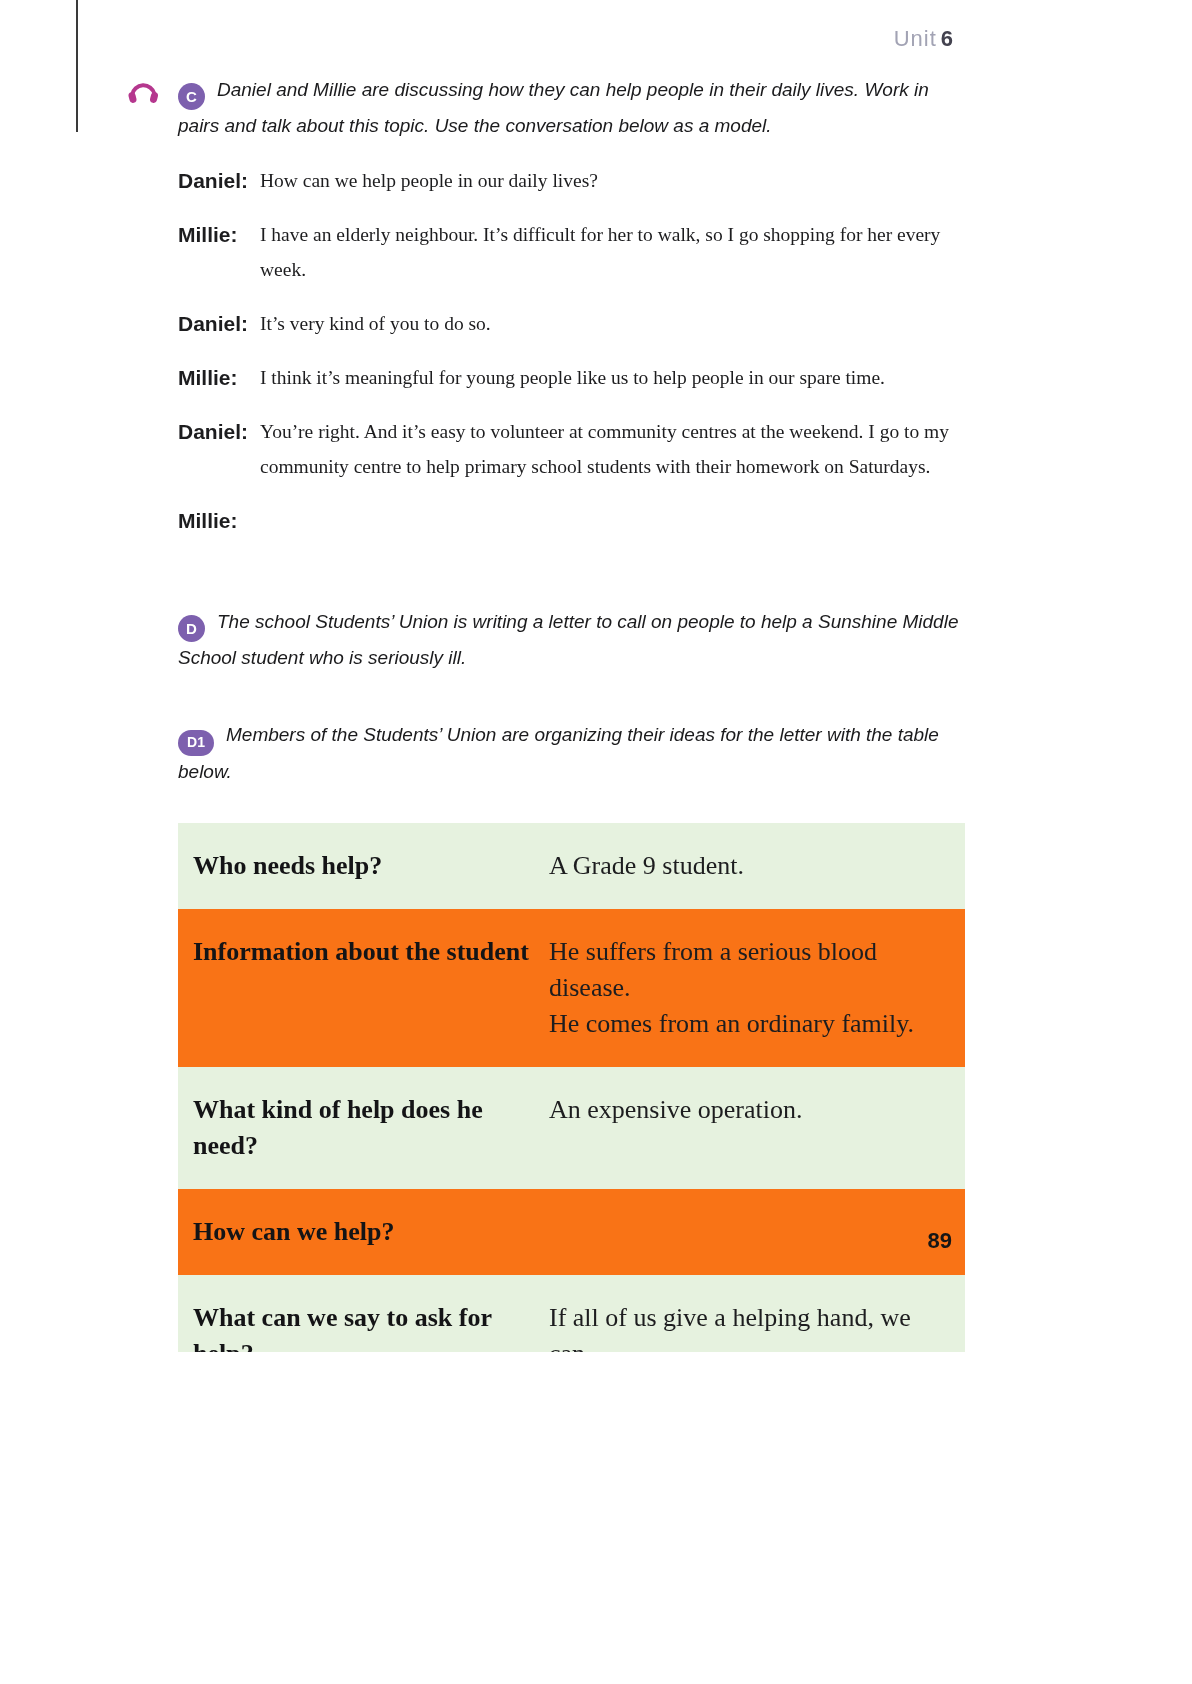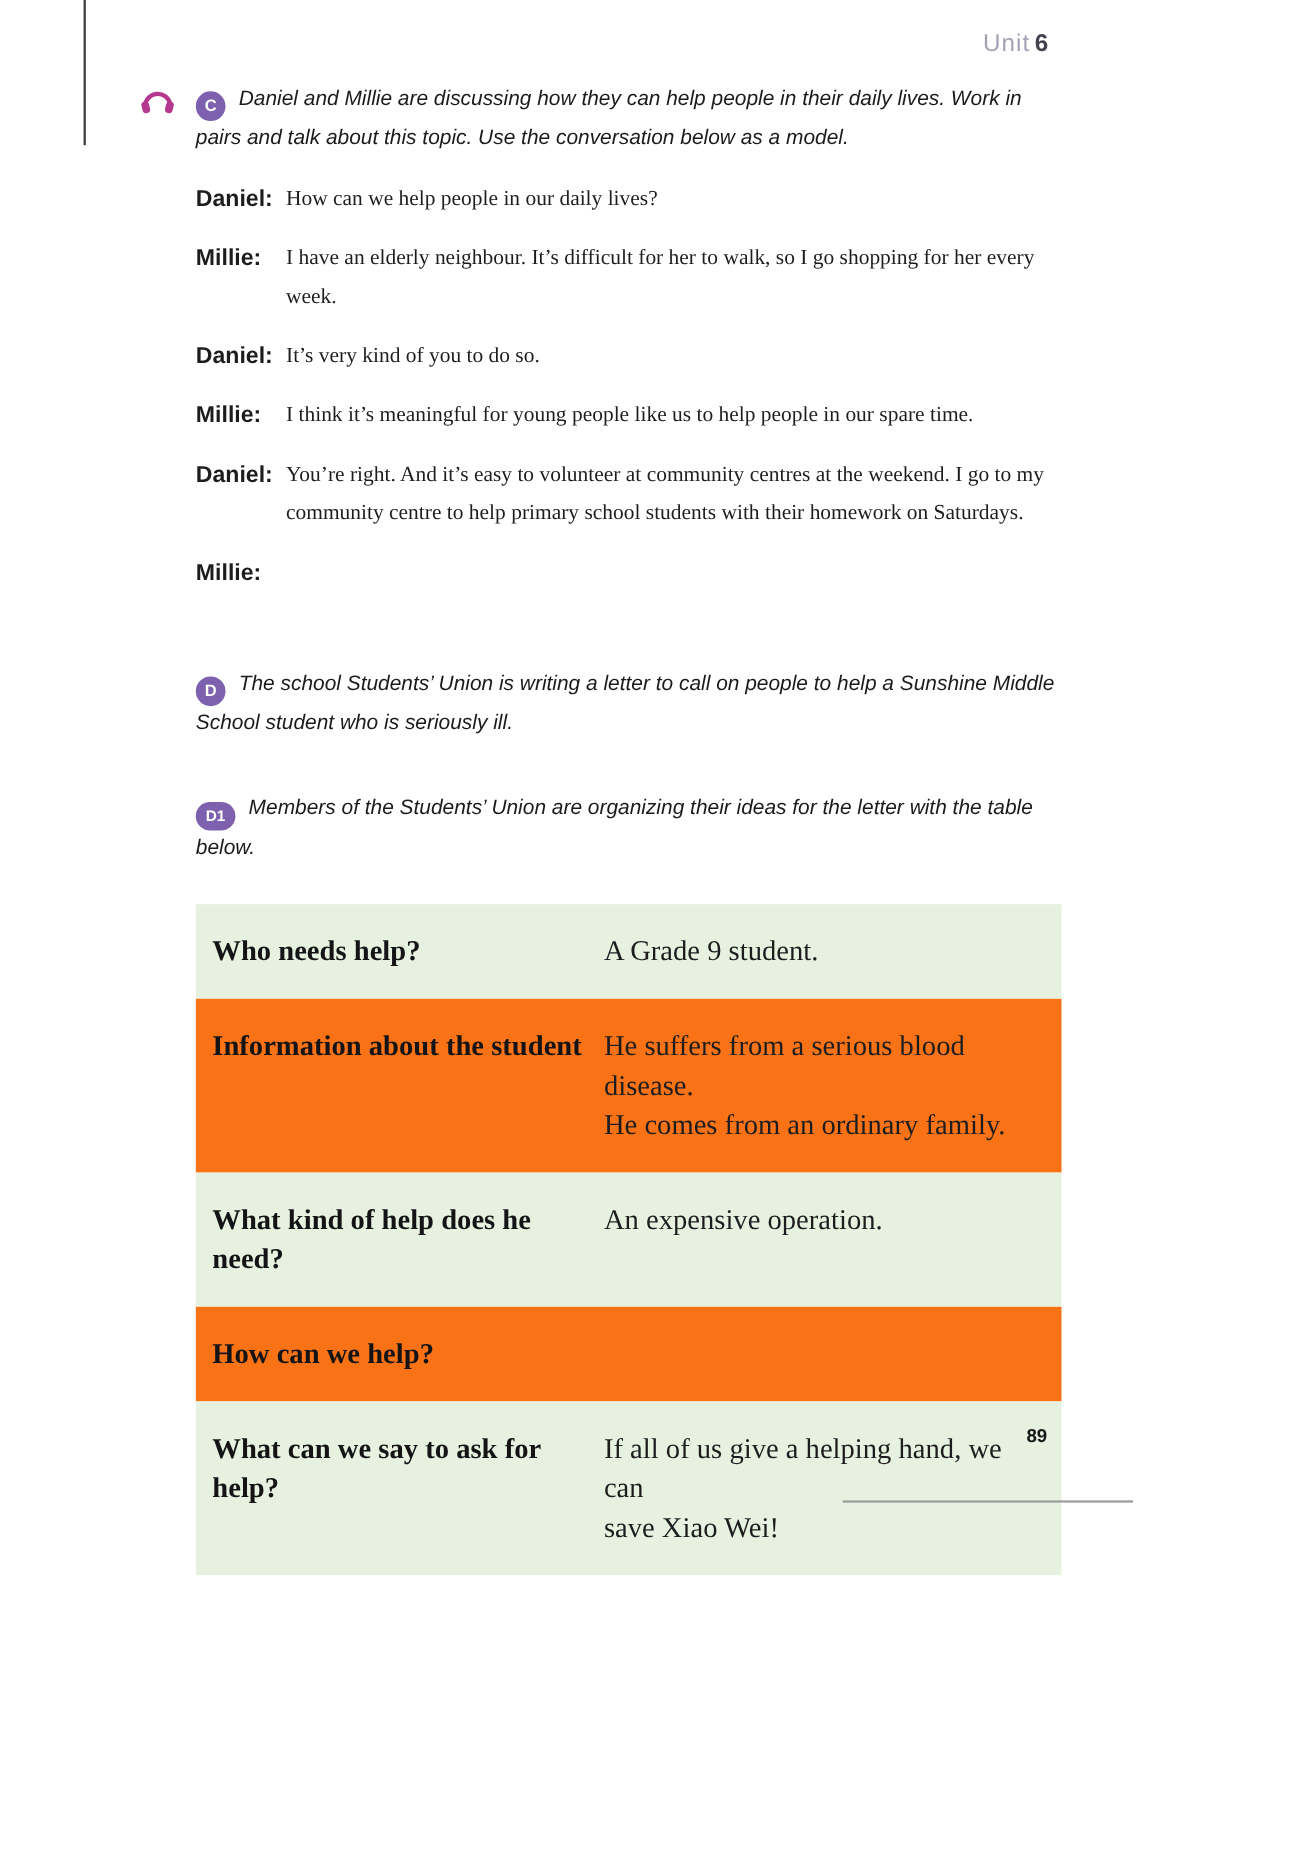--- a/index.html
+++ b/index.html
@@ -3,21 +3,21 @@
 <meta charset="utf-8">
 <style>
   html, body {
     margin: 0;
     padding: 0;
     background: #ffffff;
   }
   .page {
     position: relative;
     width: 1192px;
-    height: 1684px;
+    height: 1352px;
     background: #ffffff;
     overflow: hidden;
     font-family: "Liberation Serif", serif;
     color: #1d1d1f;
   }
 
   
   .edge-line {
     position: absolute;
     left: 76px;
@@ -128,25 +128,25 @@
     color: #141416;
   }
   .idea-a {
     flex: 1;
     padding-right: 12px;
   }
 
   
   .page-number {
     position: absolute;
-    top: 1296px;
+    top: 1228px;
     right: 240px;
     font-family: "Liberation Sans", sans-serif;
     font-weight: 700;
-    font-size: 17px;
+    font-size: 22px;
     color: #161616;
   }
   .footer-rule {
     position: absolute;
     top: 1364px;
     right: 162px;
     width: 264px;
     height: 2px;
     background: #9b9b9b;
   }

